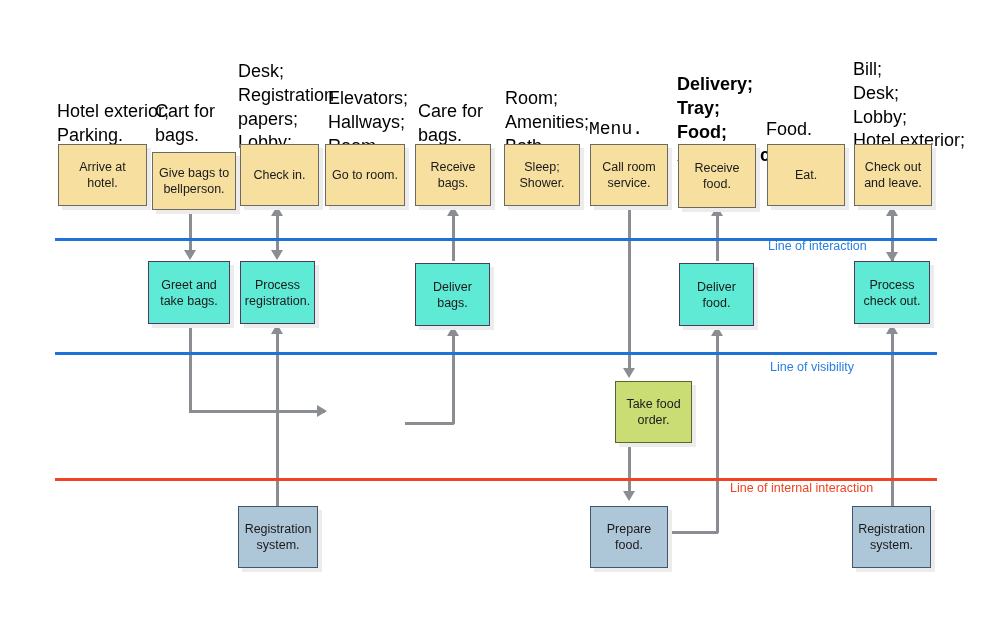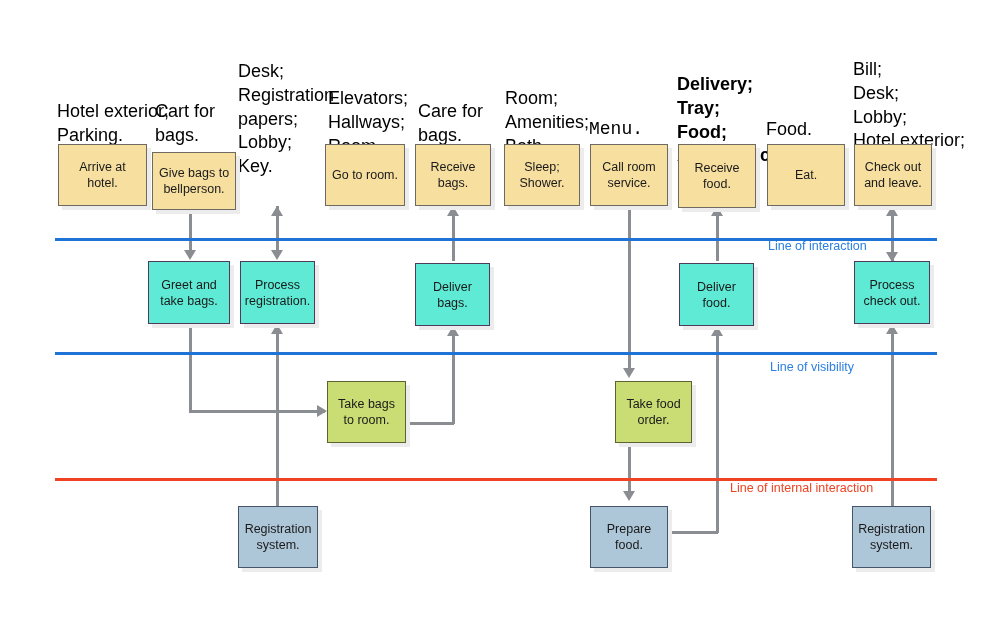--- a/index.html
+++ b/index.html
@@ -171,20 +171,21 @@
   <div class="conn v" style="left:716px; top:330px; height:203px;"></div>
   <div class="arrowhead up" style="left:711px; top:326px;"></div>
 
   <div class="conn v" style="left:891px; top:324px; height:183px;"></div>
   <div class="arrowhead up" style="left:886px; top:324px;"></div>
 
   <div class="node customer" style="left:58px;  top:144px; width:89px; height:62px;">Arrive at
 hotel.</div>
   <div class="node customer" style="left:152px; top:152px; width:84px; height:58px;">Give bags
 to bellperson.</div>
+  <div class="node customer" style="left:240px; top:144px; width:79px; height:62px;">Check in.</div>
   <div class="node customer" style="left:325px; top:144px; width:80px; height:62px;">Go to room.</div>
   <div class="node customer" style="left:415px; top:144px; width:76px; height:62px;">Receive
 bags.</div>
   <div class="node customer" style="left:504px; top:144px; width:76px; height:62px;">Sleep;
 Shower.</div>
   <div class="node customer" style="left:590px; top:144px; width:78px; height:62px;">Call room
 service.</div>
   <div class="node customer" style="left:678px; top:144px; width:78px; height:64px;">Receive
 food.</div>
   <div class="node customer" style="left:767px; top:144px; width:78px; height:62px;">Eat.</div>
@@ -195,22 +196,20 @@
 take bags.</div>
   <div class="node onstage" style="left:240px; top:261px; width:75px; height:63px;">Process
 registration.</div>
   <div class="node onstage" style="left:415px; top:263px; width:75px; height:63px;">Deliver
 bags.</div>
   <div class="node onstage" style="left:679px; top:263px; width:75px; height:63px;">Deliver
 food.</div>
   <div class="node onstage" style="left:854px; top:261px; width:76px; height:63px;">Process
 check out.</div>
 
-  <div class="node backstage" style="left:327px; top:381px; width:79px; height:62px;">Take bags
-to room.</div>
   <div class="node backstage" style="left:591px; top:381px; width:77px; height:62px;margin-left:24px;">Take
 food order.</div>
 
   <div class="node support" style="left:238px; top:506px; width:80px; height:62px;">Registration
 system.</div>
   <div class="node support" style="left:590px; top:506px; width:78px; height:62px;">Prepare
 food.</div>
   <div class="node support" style="left:852px; top:506px; width:79px; height:62px;">Registration
 system.</div>
 

